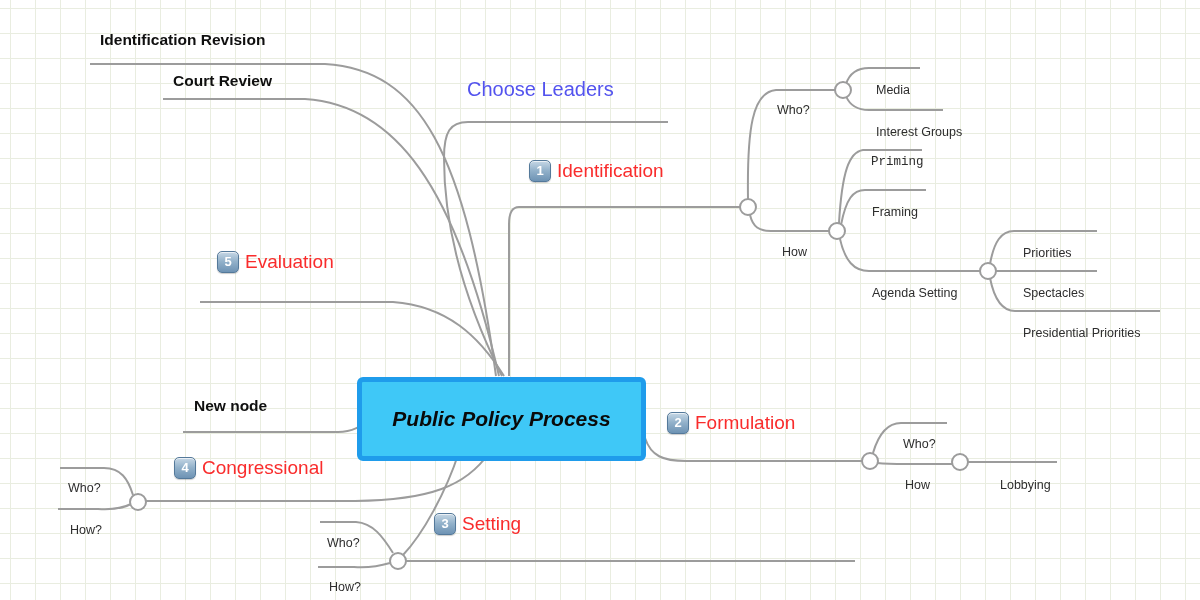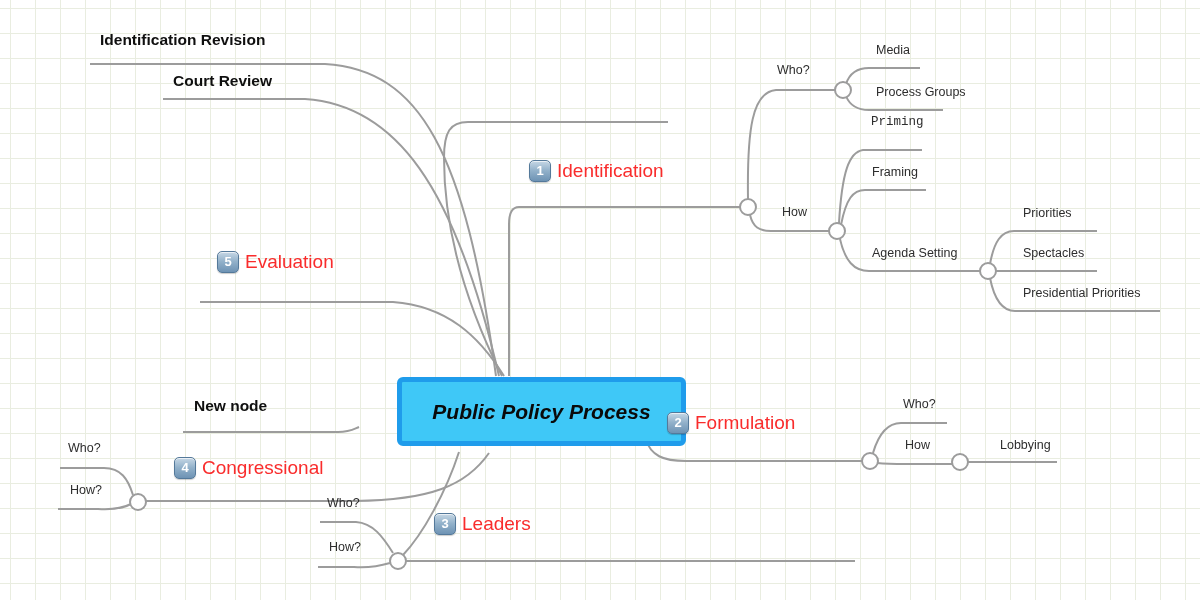--- a/index.html
+++ b/index.html
@@ -13,36 +13,36 @@
     position:relative;width:1200px;height:600px;background-color:#ffffff;
     background-image:
       linear-gradient(to right, var(--grid-line) 1px, transparent 1px),
       linear-gradient(to bottom, var(--grid-line) 1px, transparent 1px);
     background-size:25px 25px;background-position:10px 8px;
   }
   svg.edges{position:absolute;left:0;top:0;z-index:1;}
   .edge{fill:none;stroke:var(--line-gray);stroke-width:2;}
   .handle{fill:#ffffff;stroke:var(--line-gray);stroke-width:2;}
   .lbl{position:absolute;z-index:3;white-space:nowrap;line-height:1.1;cursor:default;}
-  .lbl-small{font-size:12.5px;color:var(--text-dark);}
+  .lbl-small{font-size:12.5px;color:var(--text-dark);margin-top:40px;}
   .lbl-bold{font-size:15.5px;font-weight:bold;color:#0f0f0f;}
   .lbl-leader{font-size:20px;color:var(--leader-blue);}
   .branch{display:flex;align-items:center;gap:6px;}
   .branch-label{font-size:19px;color:var(--branch-red);}
   .badge{
     width:22px;height:22px;border-radius:5px;flex:0 0 auto;
     background:linear-gradient(180deg,#c6d7e5 0%,#92b1ca 48%,#6e93b4 100%);
     border:1px solid #54799a;color:#ffffff;font-size:13px;font-weight:bold;
     display:flex;align-items:center;justify-content:center;
     box-shadow:inset 0 1px 0 rgba(255,255,255,.65), 0 1px 1px rgba(0,0,0,.2);
   }
   #root-node{
-    position:absolute;left:357px;top:377px;width:289px;height:69px;z-index:2;
+    position:absolute;left:357px;top:377px;width:289px;height:84px;z-index:2;
     background:var(--root-fill);border:5px solid var(--root-border);border-radius:6px;
-    display:flex;align-items:center;justify-content:center;cursor:pointer;margin-left:40px;
+    display:flex;align-items:center;justify-content:center;cursor:pointer;
   }
   #root-node .root-label{font-style:italic;font-weight:bold;font-size:21px;color:#0a0a0a;}
 </style>
 </head>
 <body>
 
 <div id="canvas">
 
   <svg class="edges" width="1200" height="600" viewBox="0 0 1200 600">
 
@@ -87,46 +87,47 @@
     <circle class="handle" cx="138" cy="502" r="8"></circle>
     <circle class="handle" cx="398" cy="561" r="8"></circle>
   </svg>
 
   <div id="root-node">
     <span class="root-label">Public Policy Process</span>
   </div>
 
   <div class="lbl lbl-bold" style="left:100px;top:31px;">Identification Revision</div>
   <div class="lbl lbl-bold" style="left:173px;top:72px;">Court Review</div>
+  <div class="lbl lbl-leader" style="left:467px;top:78px;">Choose Leaders</div>
   <div class="lbl lbl-bold" style="left:194px;top:397px;">New node</div>
 
   <div class="lbl branch" style="left:529px;top:160px;">
     <span class="badge">1</span>
     <span class="branch-label">Identification</span>
   </div>
   <div class="lbl branch" style="left:667px;top:412px;">
     <span class="badge">2</span>
     <span class="branch-label">Formulation</span>
   </div>
   <div class="lbl branch" style="left:434px;top:513px;">
     <span class="badge">3</span>
-    <span class="branch-label">Leaders</span>
+    <span class="branch-label">Setting</span>
   </div>
   <div class="lbl branch" style="left:174px;top:457px;">
     <span class="badge">4</span>
     <span class="branch-label">Congressional</span>
   </div>
   <div class="lbl branch" style="left:217px;top:251px;">
     <span class="badge">5</span>
     <span class="branch-label">Evaluation</span>
   </div>
 
   <div class="lbl lbl-small" style="left:777px;top:64px;">Who?</div>
   <div class="lbl lbl-small" style="left:876px;top:44px;">Media</div>
-  <div class="lbl lbl-small" style="left:876px;top:86px;">Process Groups</div>
+  <div class="lbl lbl-small" style="left:876px;top:86px;">Interest Groups</div>
   <div class="lbl lbl-small" style="left:782px;top:206px;">How</div>
   <div class="lbl lbl-small" style="left:871px;top:116px;font-family:Liberation Mono, monospace;">Priming</div>
   <div class="lbl lbl-small" style="left:872px;top:166px;">Framing</div>
   <div class="lbl lbl-small" style="left:872px;top:247px;text-align:center;">Agenda Setting</div>
   <div class="lbl lbl-small" style="left:1023px;top:207px;">Priorities</div>
   <div class="lbl lbl-small" style="left:1023px;top:247px;">Spectacles</div>
   <div class="lbl lbl-small" style="left:1023px;top:287px;text-align:right;">Presidential Priorities</div>
 
   <div class="lbl lbl-small" style="left:903px;top:398px;">Who?</div>
   <div class="lbl lbl-small" style="left:905px;top:439px;">How</div>

